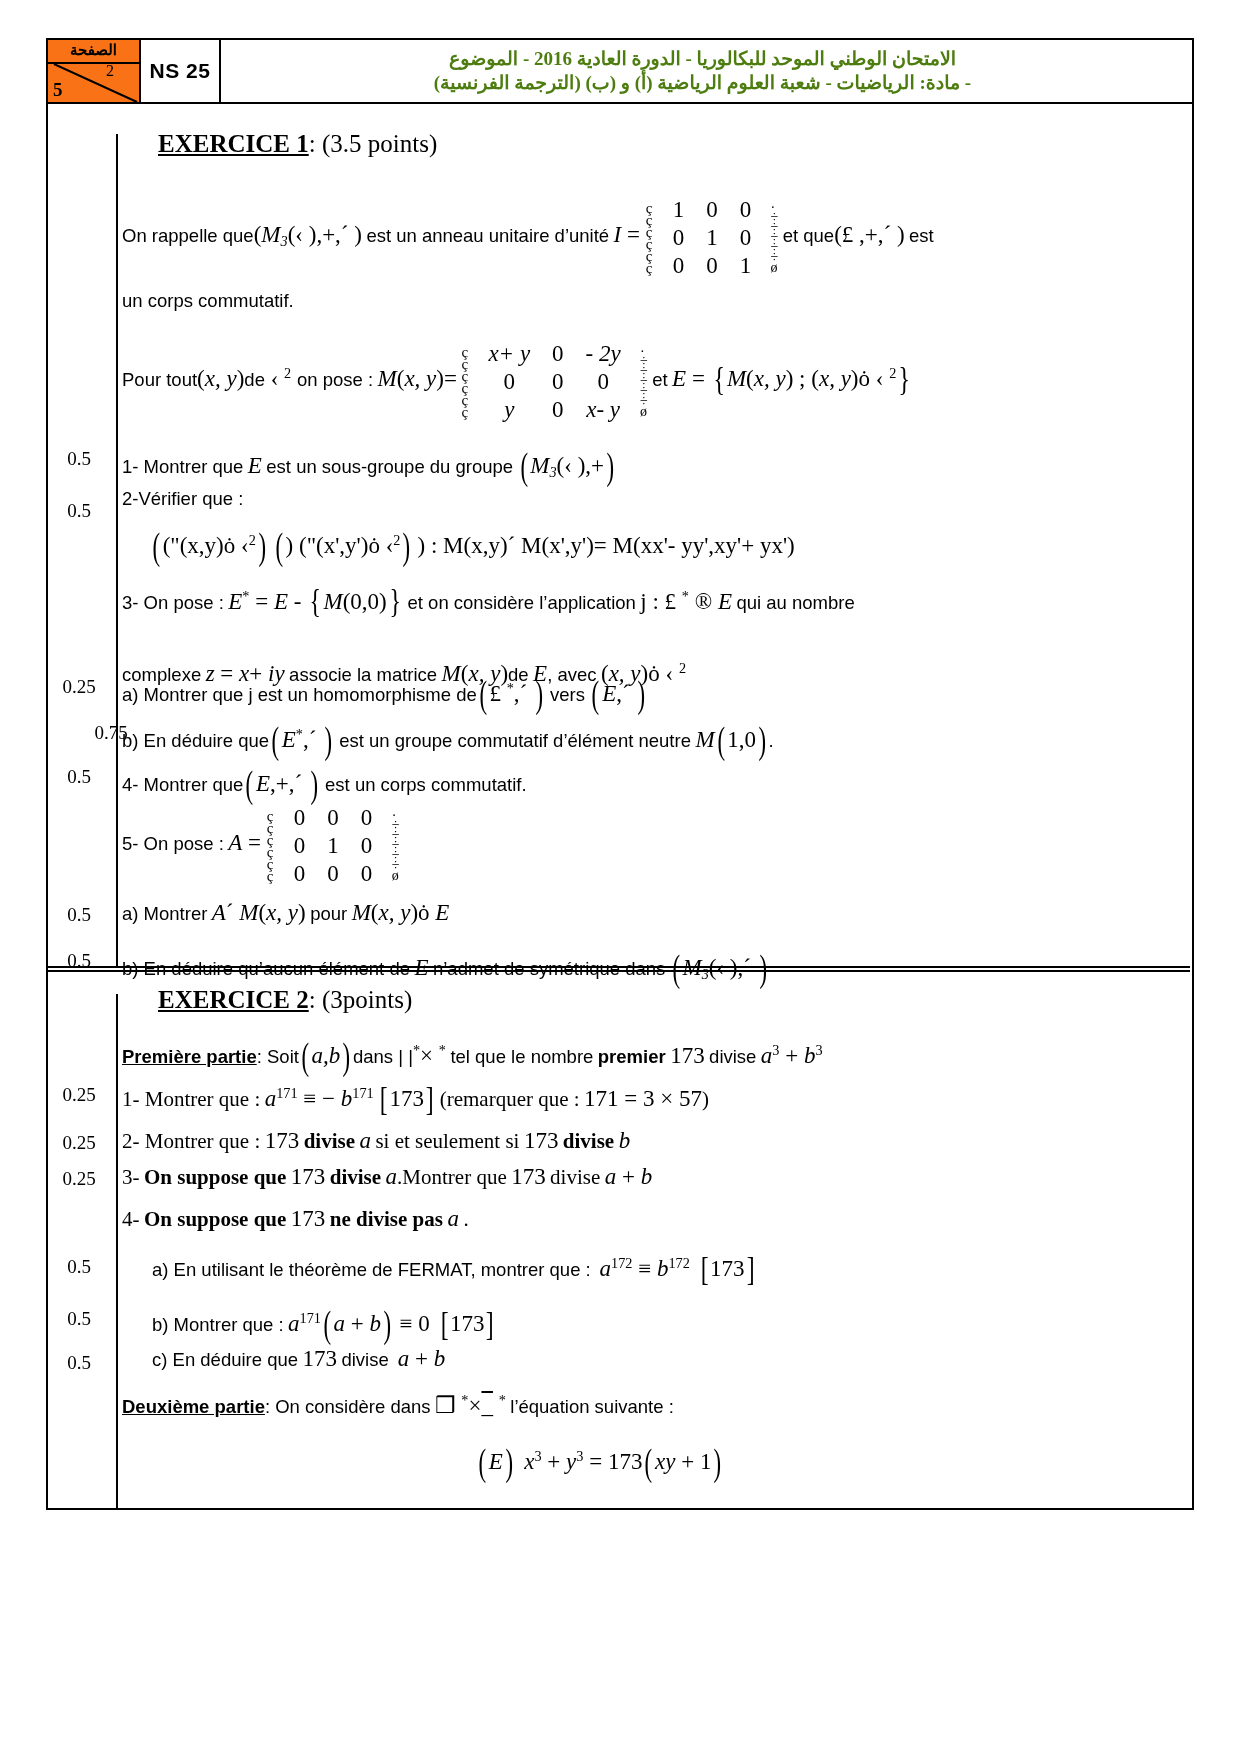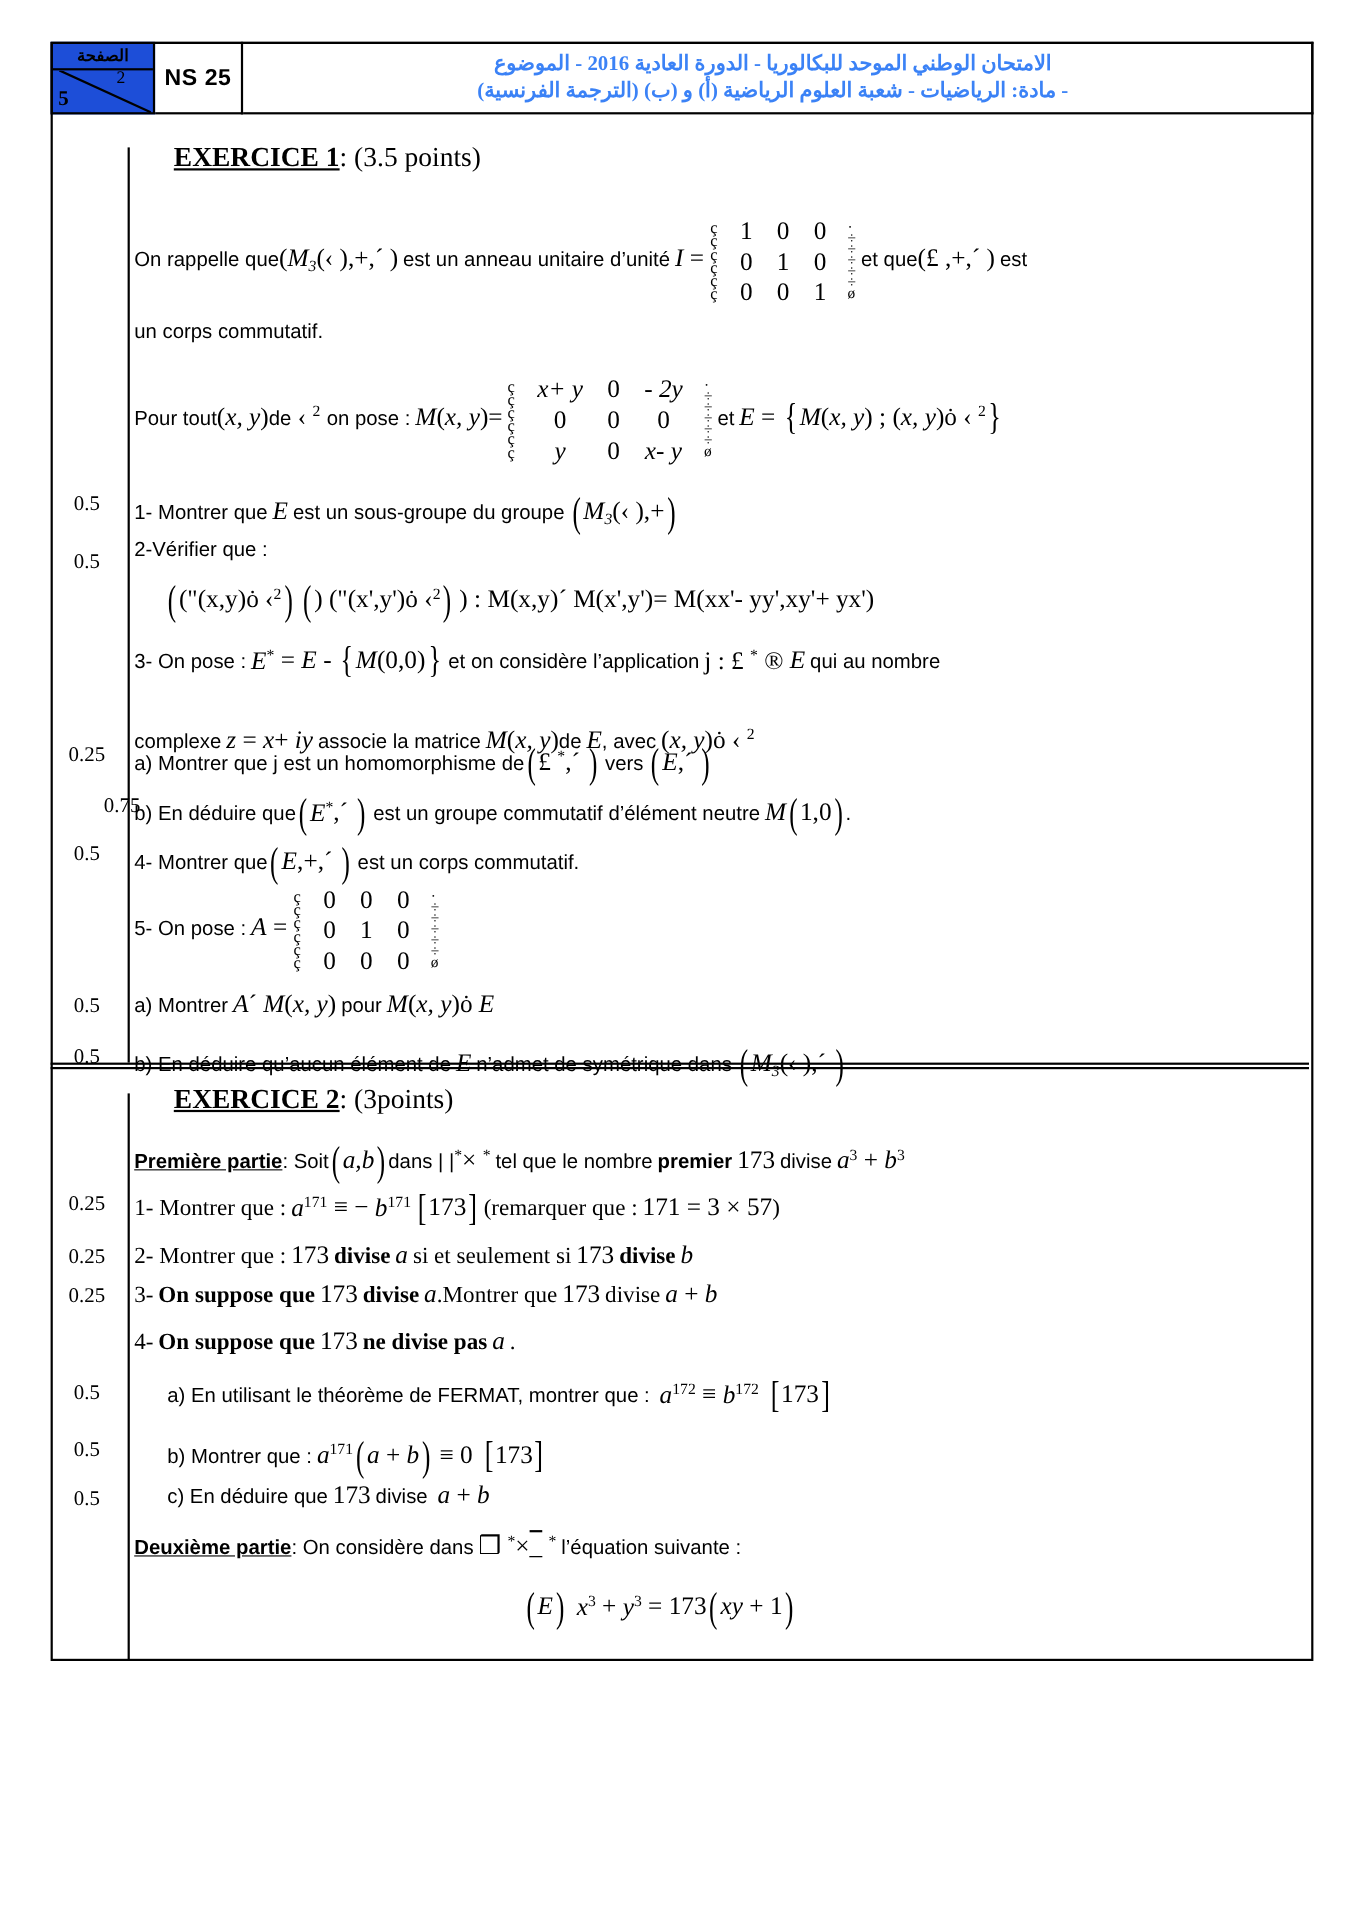--- a/index.html
+++ b/index.html
@@ -18,21 +18,21 @@
     border:2px solid #000;box-sizing:border-box;
   }
 
   
   .header{
     position:absolute;left:46px;top:38px;width:1148px;height:66px;
     display:flex;box-sizing:border-box;
   }
   .hdr-page{
     width:95px;border:2px solid #000;box-sizing:border-box;
-    position:relative;background:#1d4ed8;
+    position:relative;background:#f97316;
   }
   .hdr-page .lbl{
     position:absolute;left:0;right:0;top:1px;text-align:center;
     font-family:"Liberation Serif",serif;font-weight:bold;font-size:15px;
     direction:rtl;
   }
   .hdr-page .hline{
     position:absolute;left:0;right:0;top:22px;height:2px;background:#000;
   }
   .hdr-page .num-top{
@@ -50,21 +50,21 @@
 
   .hdr-code{
     width:80px;border:2px solid #000;border-left:none;box-sizing:border-box;
     display:flex;align-items:center;justify-content:center;
     font-family:"Liberation Sans",sans-serif;font-weight:bold;font-size:21px;
     letter-spacing:0.5px;
   }
   .hdr-title{
     flex:1;border:2px solid #000;border-left:none;box-sizing:border-box;
     display:flex;flex-direction:column;align-items:center;justify-content:center;
-    color:#3b82f6;direction:rtl;
+    color:#4d7c0f;direction:rtl;
     font-family:"Liberation Serif",serif;font-weight:bold;
     padding-right:8px;
   }
   .hdr-title .l1{font-size:19px;line-height:1.25;}
   .hdr-title .l2{font-size:19px;line-height:1.25;}
 
   
   .body-area{
     position:absolute;left:46px;top:104px;width:1148px;height:1406px;
   }

